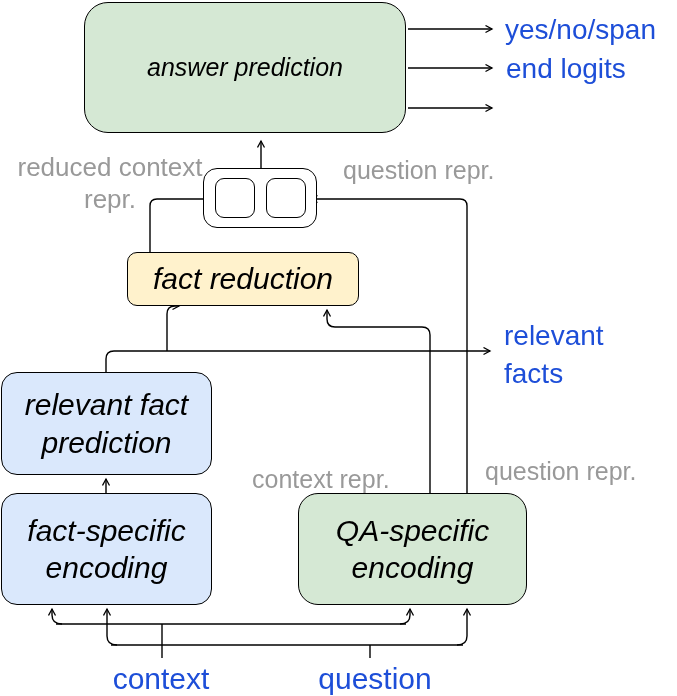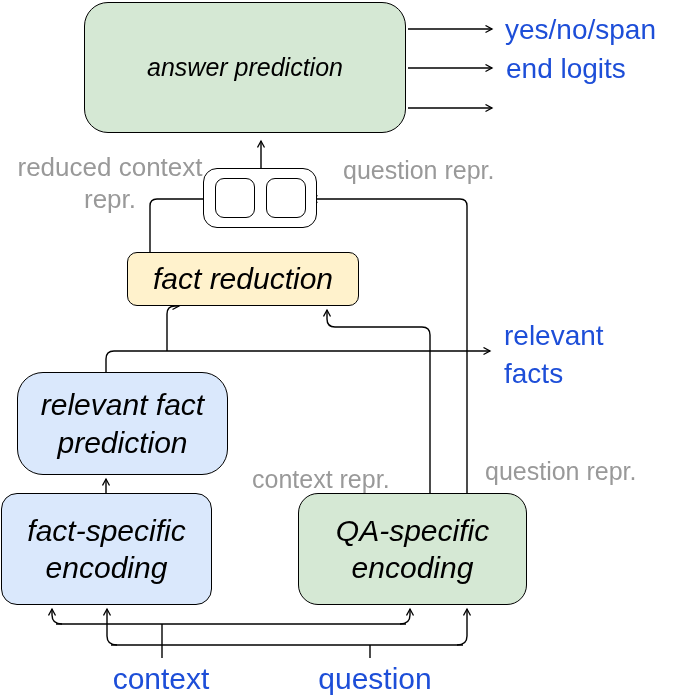--- a/index.html
+++ b/index.html
@@ -17,21 +17,21 @@
   .box-blue{background:#dae8fc;}
   .box-yellow{background:#fff2cc;}
   .box-white{background:#ffffff;}
   .lbl{position:absolute;color:#1d4ed8;white-space:pre-line;}
   .lbl-gray{color:#999999;}
   .answer-prediction{left:84px;top:2px;width:322px;height:131px;border-radius:24px;font-size:25px;}
   .concat-outer{left:203px;top:168px;width:114px;height:60px;border-radius:14px;border-width:1.4px;}
   .concat-sq-l{left:215px;top:178px;width:40px;height:40px;border-radius:9px;border-width:1.4px;}
   .concat-sq-r{left:266px;top:178px;width:40px;height:40px;border-radius:9px;border-width:1.4px;}
   .fact-reduction{left:127px;top:252px;width:232px;height:54px;border-radius:10px;font-size:30px;}
-  .relevant-fact-prediction{left:1px;top:372px;width:211px;height:103px;border-radius:26px;font-size:30px;margin-left:16px;}
+  .relevant-fact-prediction{left:1px;top:372px;width:211px;height:103px;border-radius:16px;font-size:30px;}
   .fact-specific-encoding{left:1px;top:493px;width:211px;height:112px;border-radius:16px;font-size:30px;}
   .qa-specific-encoding{left:298px;top:493px;width:229px;height:112px;border-radius:20px;font-size:30px;}
   .out-label{font-size:28px;line-height:33px;}
   .yes-no-span{left:505px;top:13px;}
   .end-logits{left:506px;top:52px;}
   .start-logits{left:508px;top:92px;}
   .reduced-context-repr{left:0px;top:151px;width:206px;text-align:center;font-size:26px;line-height:32px;padding-left:7px;}
   .question-repr-top{left:343px;top:156px;font-size:25px;}
   .context-repr{left:252px;top:457px;font-size:25px;margin-top:8px;}
   .question-repr-bottom{left:485px;top:457px;font-size:25px;}

